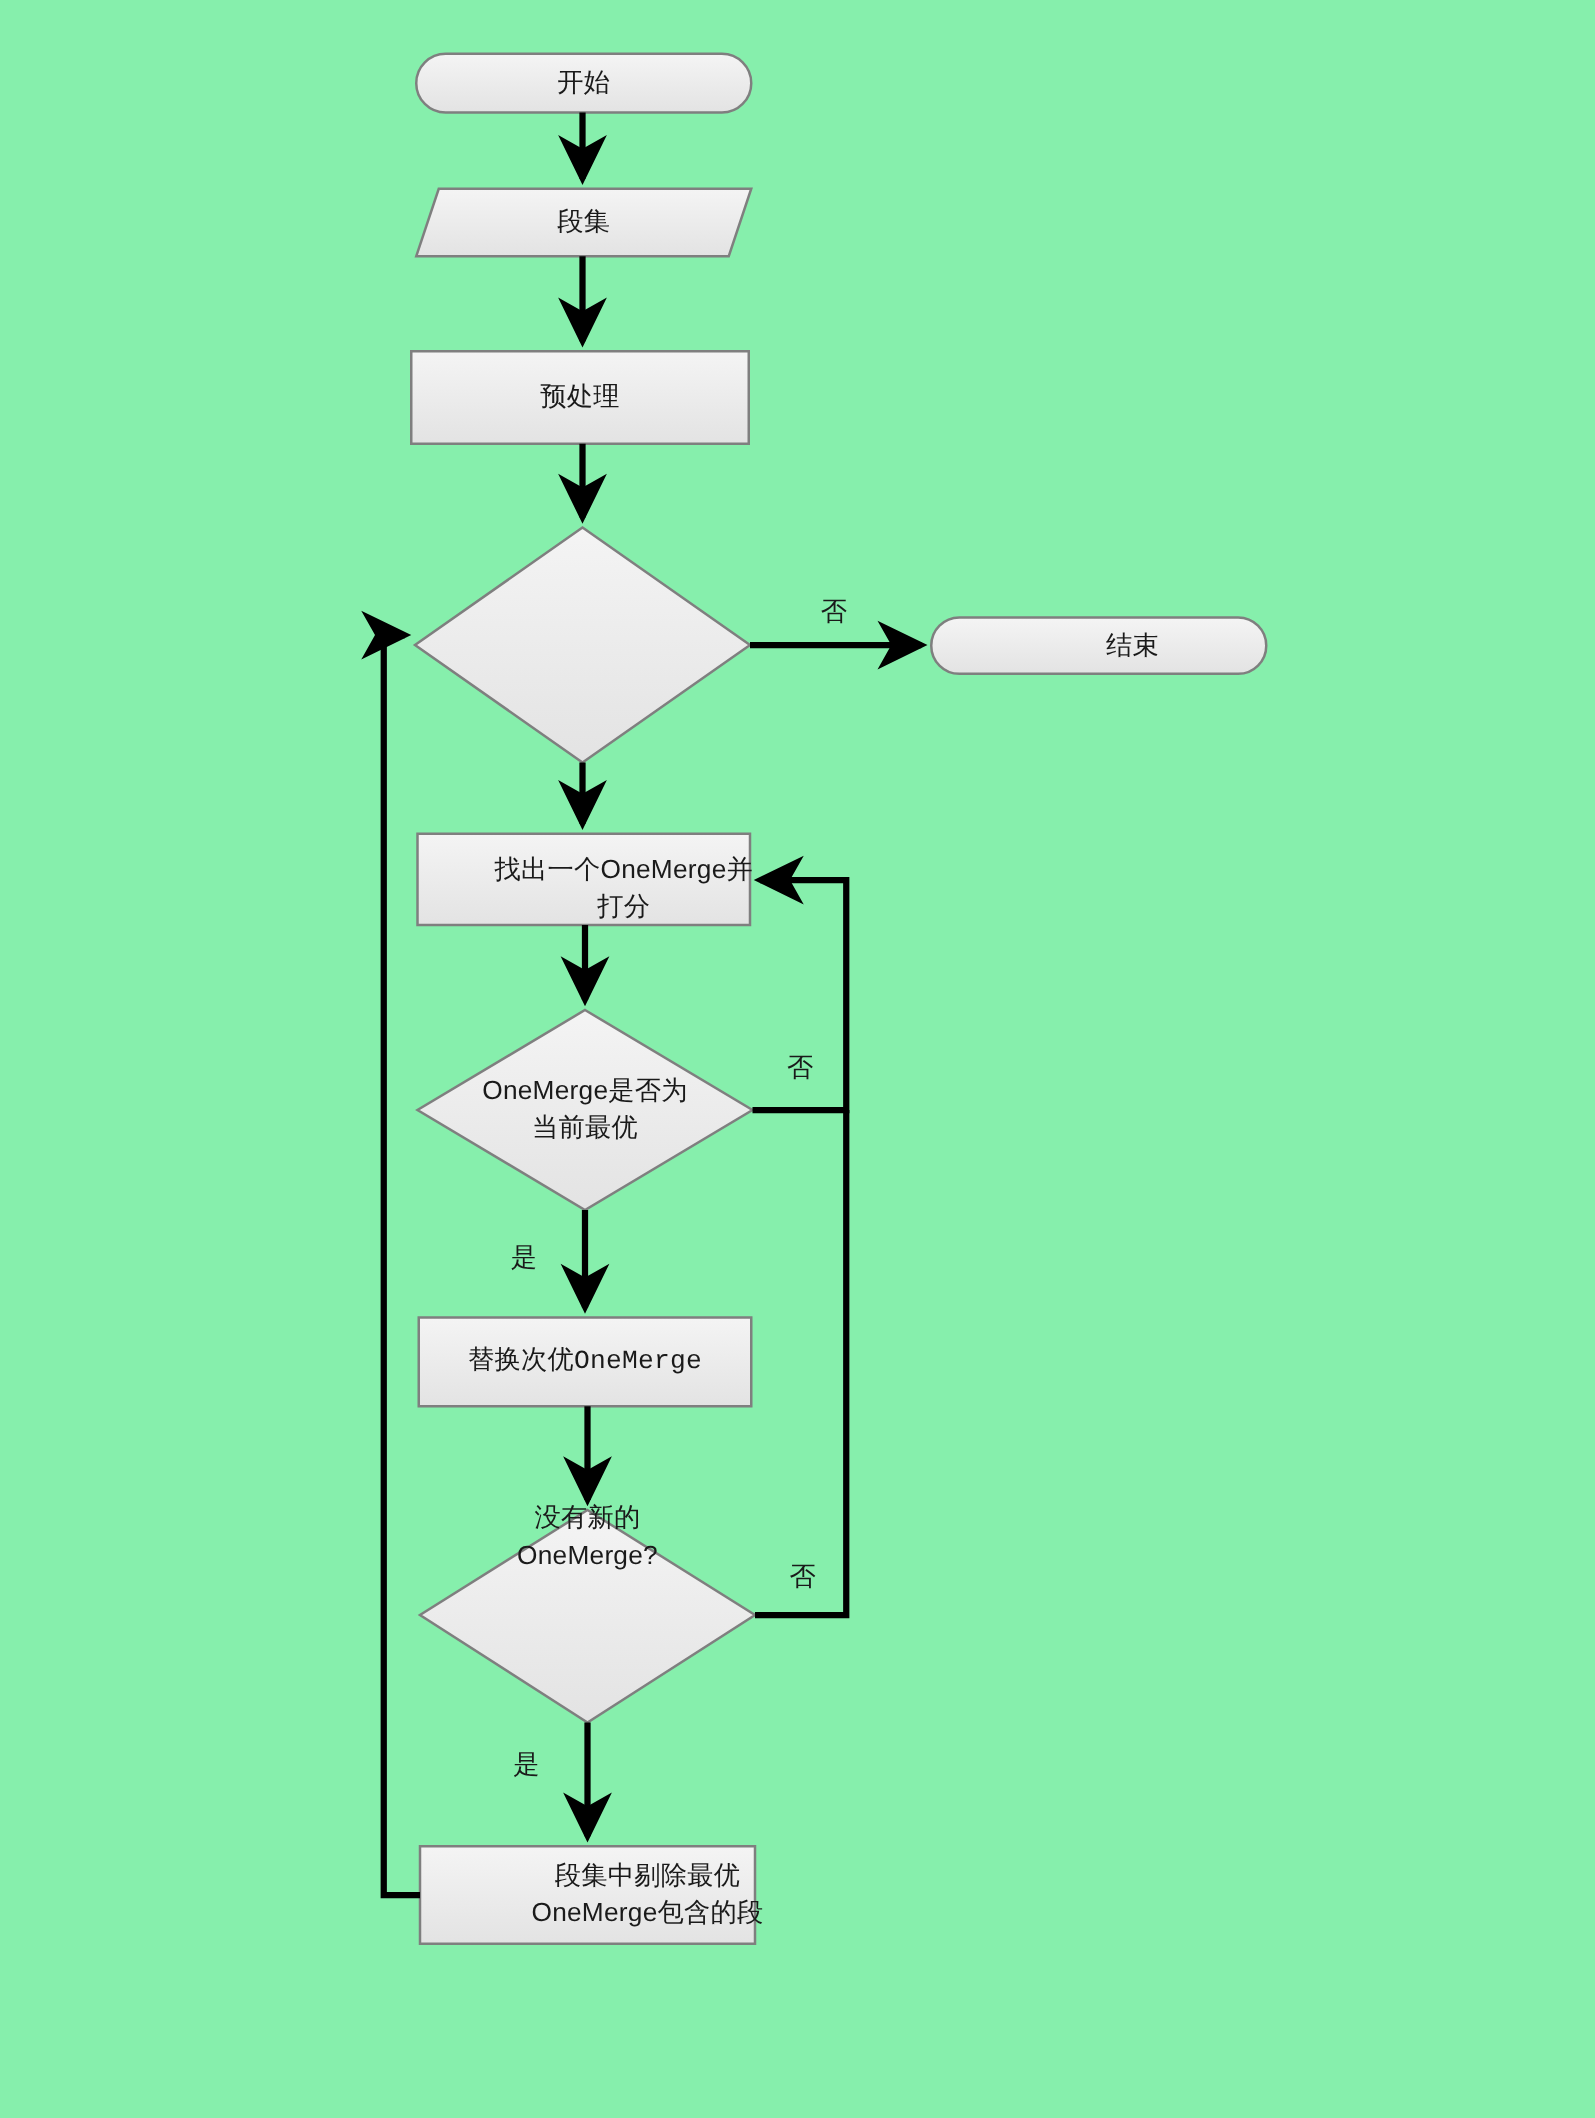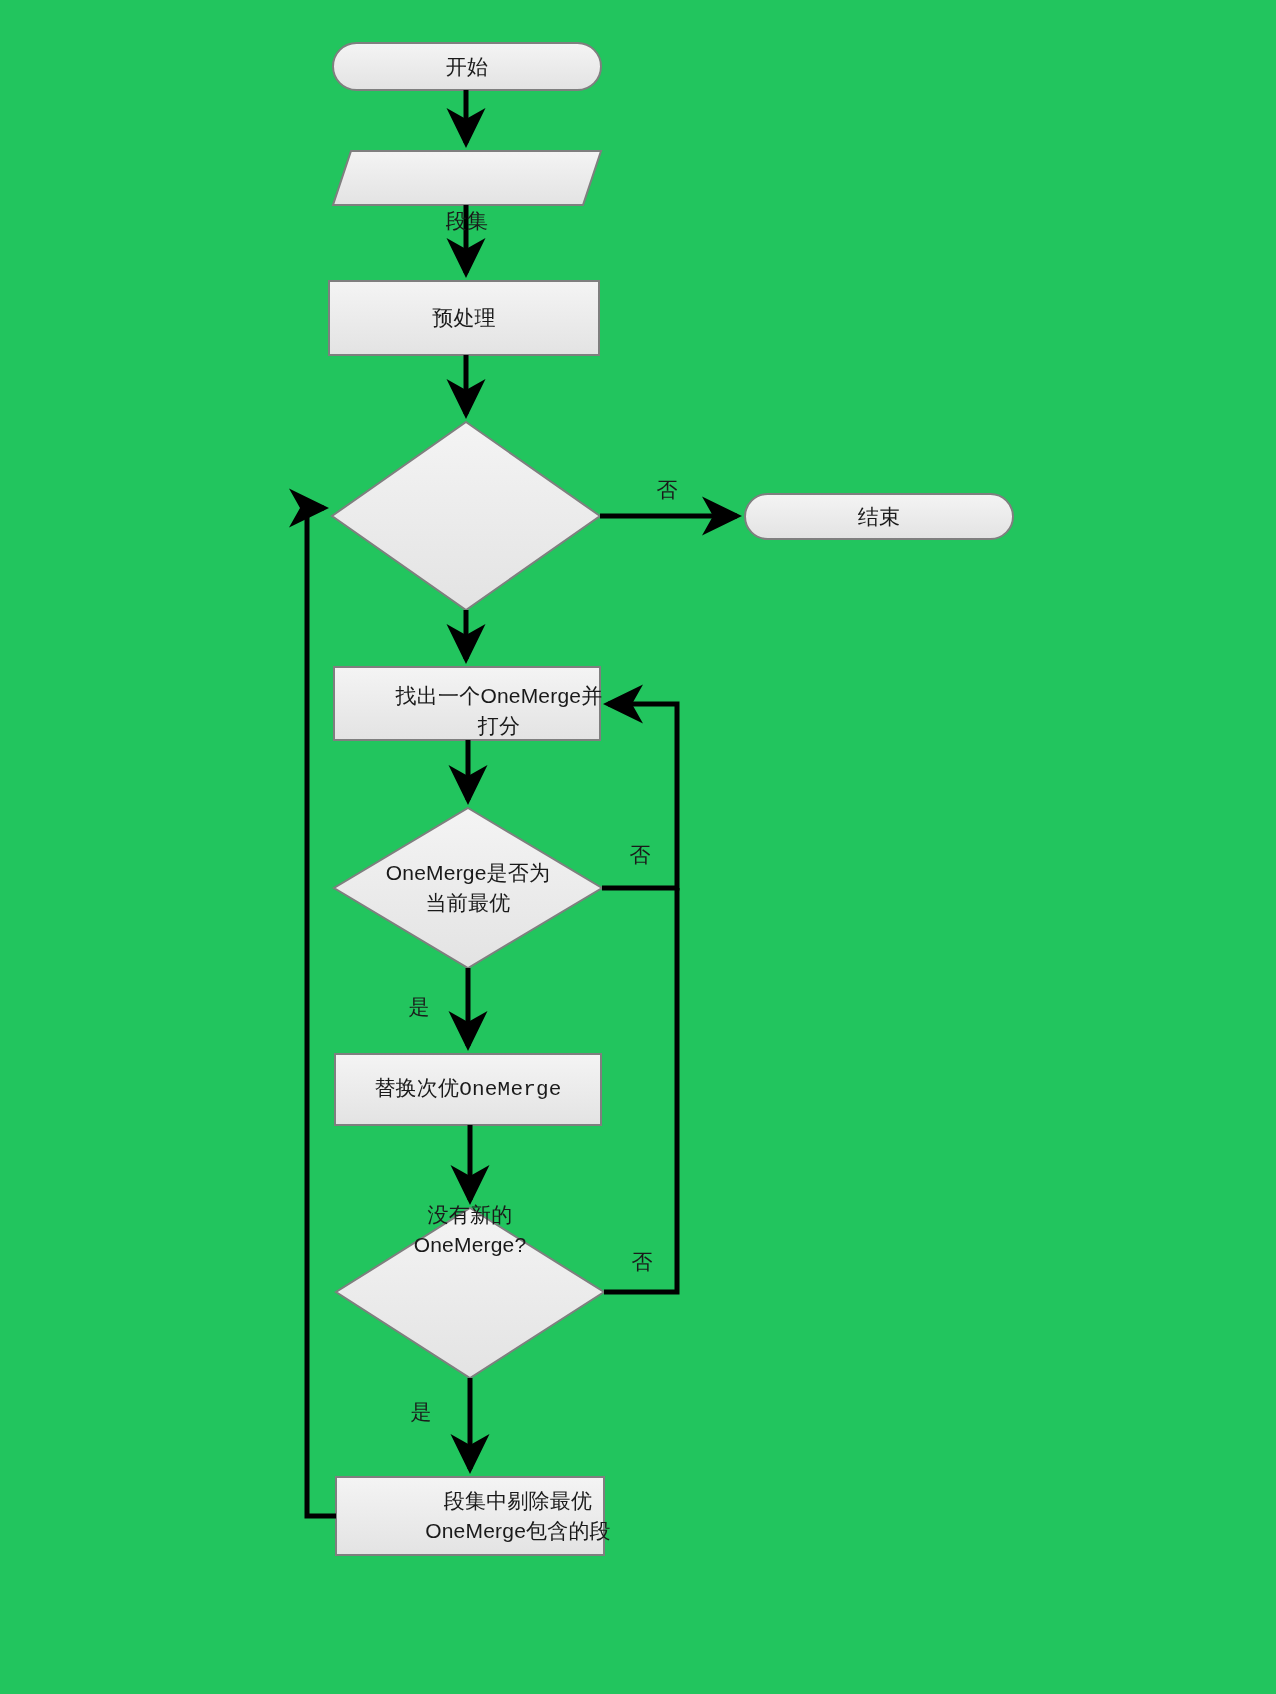--- a/index.html
+++ b/index.html
@@ -8,21 +8,21 @@
     background: #ffffff;
   }
   body {
     font-family: "Liberation Sans", "DejaVu Sans", sans-serif;
     color: #1a1a1a;
   }
   #canvas {
     position: relative;
     width: 1276px;
     height: 1694px;
-    background: #22c55e;
+    background: #86efac;
     overflow: hidden;
   }
   #flow-svg {
     position: absolute;
     left: 0;
     top: 0;
     width: 1276px;
     height: 1694px;
   }
   .node-label {
@@ -103,26 +103,26 @@
 
     <path d="M604,1292 L677,1292 L677,888" stroke="#000000" stroke-width="5" fill="none"></path>
 
     <path d="M470,1378 L470,1469" stroke="#000000" stroke-width="5" fill="none" marker-end="url(#arrowBlack)"></path>
 
     <path d="M336,1516 L307,1516 L307,508 L324,508" stroke="#000000" stroke-width="5" fill="none" marker-end="url(#arrowBlack)"></path>
   </svg>
 
   <div class="node-label" style="left:333px; top:43px; width:268px; height:47px;">开始</div>
 
-  <div class="node-label" style="left:333px; top:151px; width:268px; height:54px;margin-top:43px;">段集</div>
+  <div class="node-label" style="left:333px; top:151px; width:268px; height:54px;">段集</div>
 
   <div class="node-label" style="left:329px; top:281px; width:270px; height:74px;">预处理</div>
 
 
-  <div class="node-label" style="left:745px; top:494px; width:268px; height:45px;">结束</div>
+  <div class="node-label" style="left:745px; top:494px; width:268px; height:45px;padding-left:27px;">结束</div>
 
   <div class="node-label" style="left:334px; top:667px; width:266px; height:88px;padding-left:32px;">找出一个OneMerge并
 打分</div>
 
   <div class="node-label" style="left:342px; top:838px; width:252px; height:100px;">OneMerge是否为
 当前最优</div>
 
   <div class="node-label" style="left:335px; top:1054px; width:266px; height:71px;font-family:Liberation Mono, monospace;">替换次优OneMerge</div>
 
   <div class="node-label" style="left:344px; top:1180px; width:252px; height:100px;">没有新的

